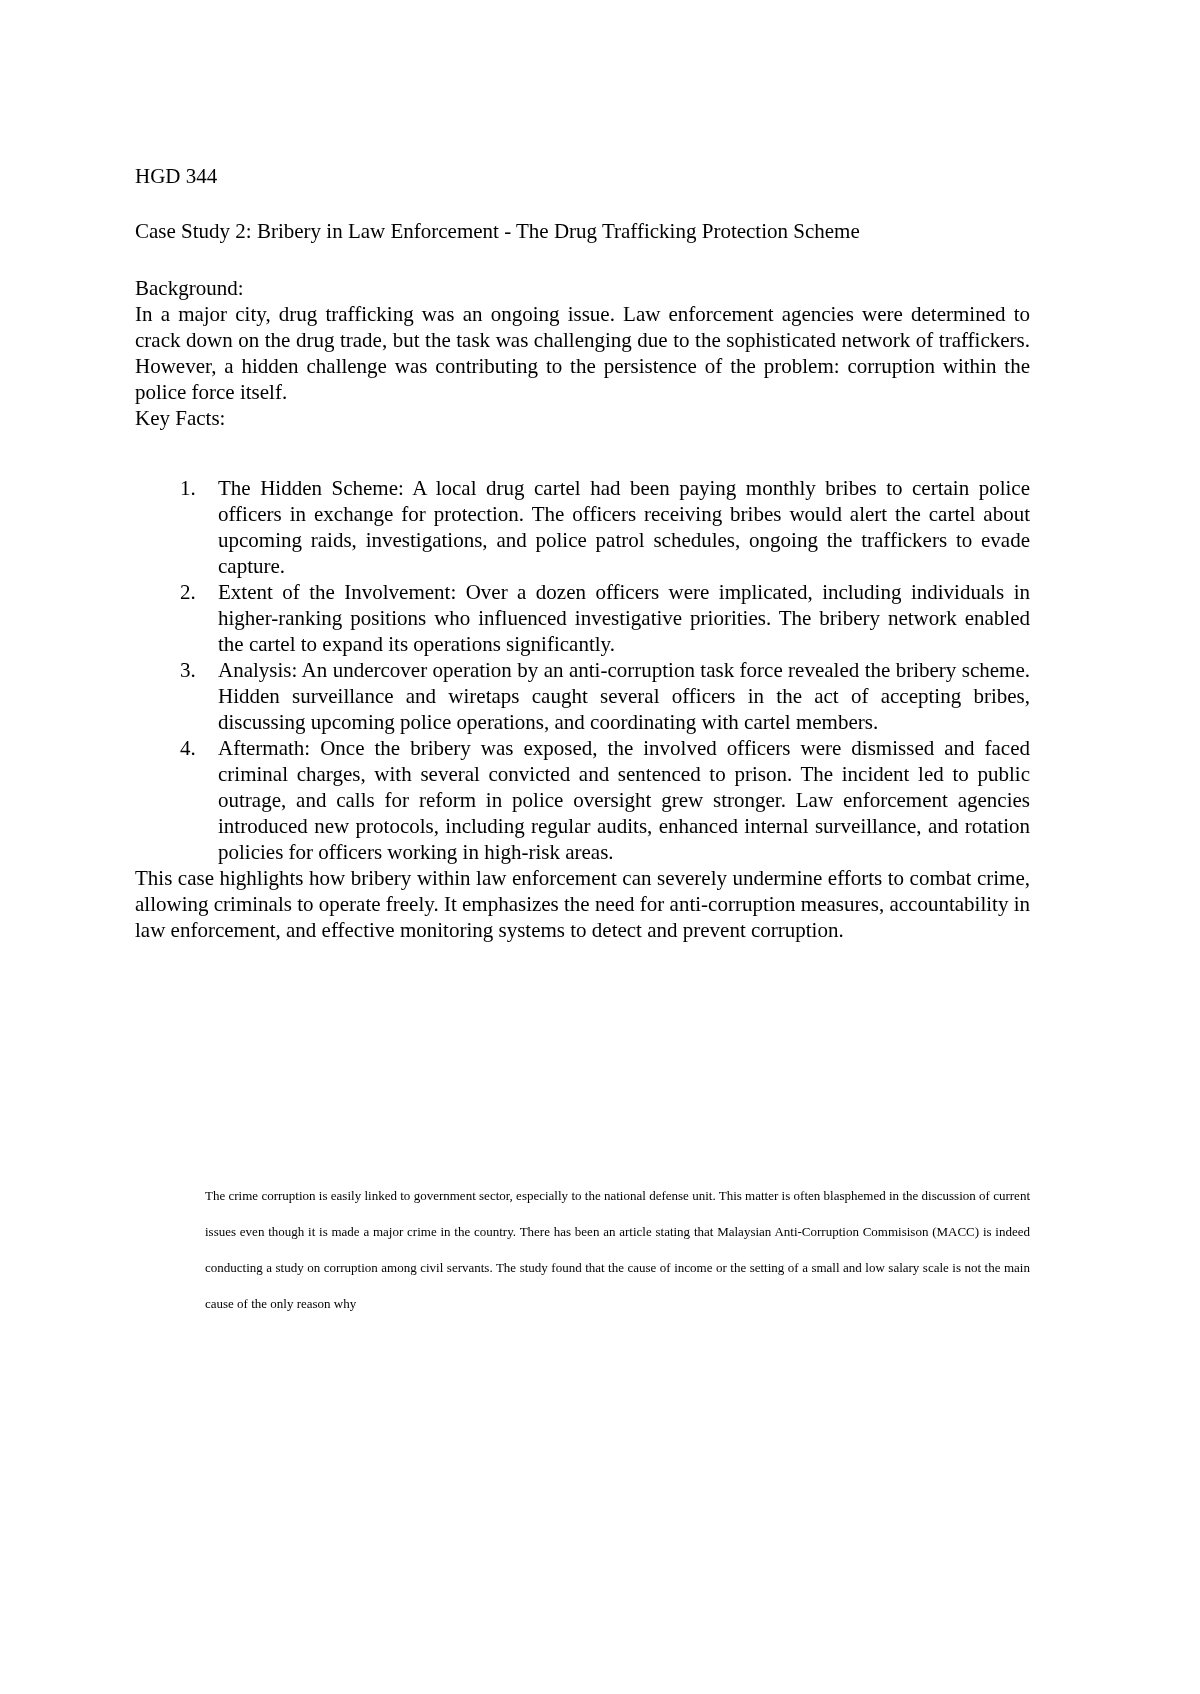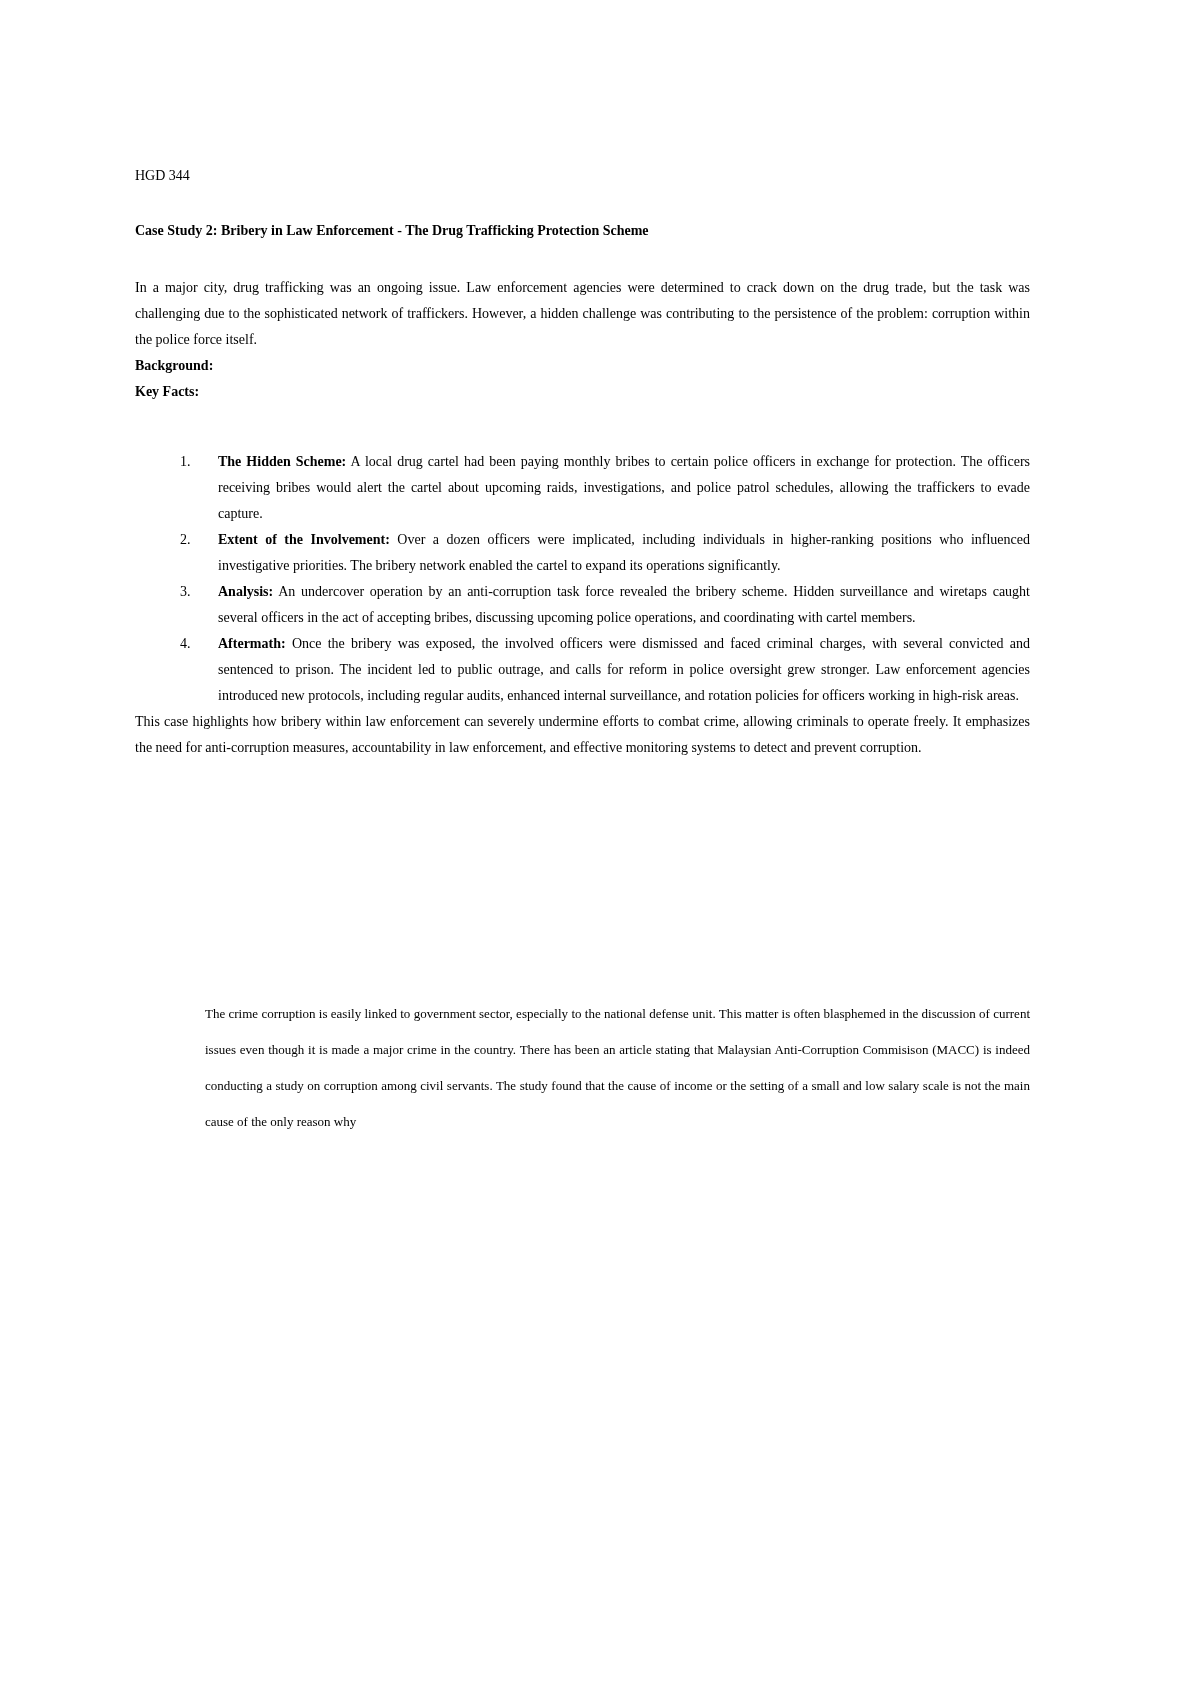--- a/index.html
+++ b/index.html
@@ -11,24 +11,24 @@
     color: #000000;
     overflow: hidden;
   }
   .page {
     width: 1200px;
     height: 1694px;
     background: #ffffff;
     padding: 163px 170px 0 135px;
   }
   .txt {
-    font-size: 14px;
+    font-size: 21px;
     line-height: 26px;
   }
-  .bold { font-weight: bold; }
+  .bold { font-weight: normal; }
   .justify { text-align: justify; }
 
   .course-code { margin-bottom: 29px; }
   .doc-title { margin-bottom: 31px; }
 
   .section-heading { margin-top: 0; }
   .background-para { margin-bottom: 0; }
 
   .key-facts-heading { }
 
@@ -56,31 +56,31 @@
 </style>
 </head>
 <body>
 
 <div class="page">
 
   <p class="txt course-code">HGD 344</p>
 
   <p class="txt bold doc-title">Case Study 2: Bribery in Law Enforcement - The Drug Trafficking Protection Scheme</p>
 
+  <p class="txt bold section-heading">Background:</p>
+
   <p class="txt justify background-para">In a major city, drug trafficking was an ongoing issue. Law enforcement agencies were determined to crack down on the drug trade, but the task was challenging due to the sophisticated network of traffickers. However, a hidden challenge was contributing to the persistence of the problem: corruption within the police force itself.</p>
-
-  <p class="txt bold section-heading">Background:</p>
 
   <p class="txt bold section-heading key-facts-heading">Key Facts:</p>
 
   <div class="facts-list">
 
     <div class="txt list-item">
       <span class="num">1.</span>
-      <div class="li-text"><span class="bold">The Hidden Scheme:</span> <span>A local drug cartel had been paying monthly bribes to certain police officers in exchange for protection. The officers receiving bribes would alert the cartel about upcoming raids, investigations, and police patrol schedules, allowing the traffickers to evade capture.</span></div>
+      <div class="li-text"><span class="bold">The Hidden Scheme:</span> <span>A local drug cartel had been paying monthly bribes to certain police officers in exchange for protection. The officers receiving bribes would alert the cartel about upcoming raids, investigations, and police patrol schedules, ongoing the traffickers to evade capture.</span></div>
     </div>
 
     <div class="txt list-item">
       <span class="num">2.</span>
       <div class="li-text"><span class="bold">Extent of the Involvement:</span> <span>Over a dozen officers were implicated, including individuals in higher-ranking positions who influenced investigative priorities. The bribery network enabled the cartel to expand its operations significantly.</span></div>
     </div>
 
     <div class="txt list-item">
       <span class="num">3.</span>
       <div class="li-text"><span class="bold">Analysis:</span> <span>An undercover operation by an anti-corruption task force revealed the bribery scheme. Hidden surveillance and wiretaps caught several officers in the act of accepting bribes, discussing upcoming police operations, and coordinating with cartel members.</span></div>

